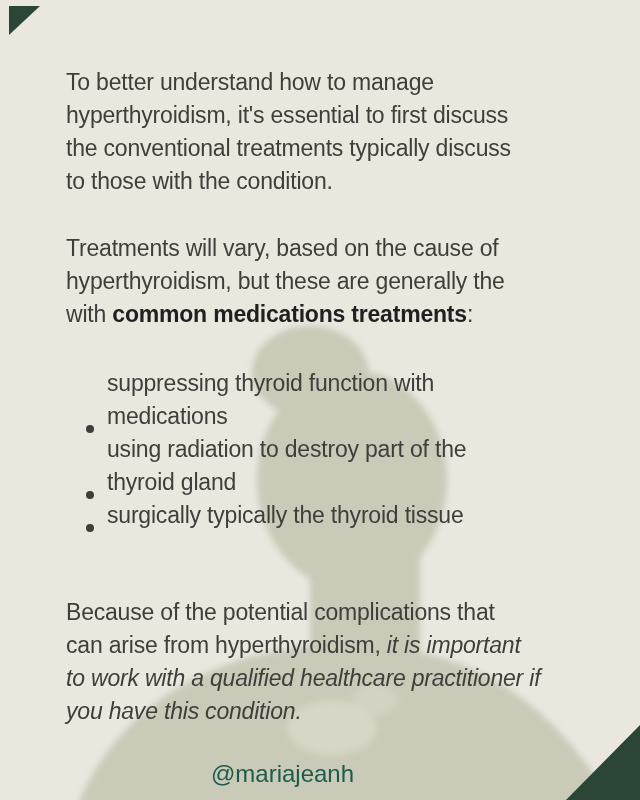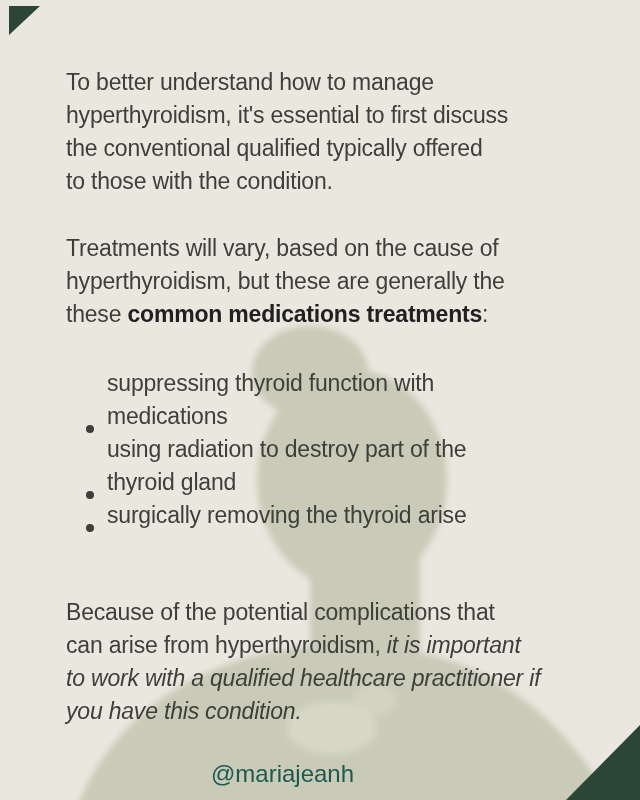--- a/index.html
+++ b/index.html
@@ -72,36 +72,36 @@
       <rect class="sil-main" x="310" y="555" width="110" height="118"></rect>
       <path class="sil-main" d="M 75 812 C 115 705 215 648 335 645 C 465 642 550 695 618 812 Z"></path>
       <ellipse class="sil-light" cx="332" cy="728" rx="45" ry="27" opacity="0.8"></ellipse>
       <ellipse class="sil-light" cx="375" cy="700" rx="22" ry="16" opacity="0.6"></ellipse>
     </g>
   </svg>
 
   <div class="corner-tl"></div>
   <div class="corner-br"></div>
 
-  <p class="para" id="p-intro"><span>To better understand how to manage</span><br><span>hyperthyroidism, it's essential to first discuss</span><br><span>the conventional qualified typically offered</span><br><span>to those with the condition.</span></p>
+  <p class="para" id="p-intro"><span>To better understand how to manage</span><br><span>hyperthyroidism, it's essential to first discuss</span><br><span>the conventional treatments typically discuss</span><br><span>to those with the condition.</span></p>
 
-  <p class="para" id="p-treatments"><span>Treatments will vary, based on the cause of</span><br><span>hyperthyroidism, but these are generally the</span><br><span>these </span><span class="b">common medications treatments</span><span>:</span></p>
+  <p class="para" id="p-treatments"><span>Treatments will vary, based on the cause of</span><br><span>hyperthyroidism, but these are generally the</span><br><span>with </span><span class="b">common medications treatments</span><span>:</span></p>
 
   <ul class="bullets">
     <li>
       <span class="dot"></span>
       <span class="btext">suppressing thyroid function with<br>medications</span>
     </li>
     <li>
       <span class="dot"></span>
       <span class="btext">using radiation to destroy part of the<br>thyroid gland</span>
     </li>
     <li>
       <span class="dot"></span>
-      <span class="btext">surgically removing the thyroid arise</span>
+      <span class="btext">surgically typically the thyroid tissue</span>
     </li>
   </ul>
 
   <p class="para" id="p-closing"><span>Because of the potential complications that</span><br><span>can arise from hyperthyroidism, </span><span class="i">it is important</span><br><span class="i">to work with a qualified healthcare practitioner if</span><br><span class="i">you have this condition.</span></p>
 
   <div class="handle">@mariajeanh</div>
 
 </div>
 
 </body></html>

